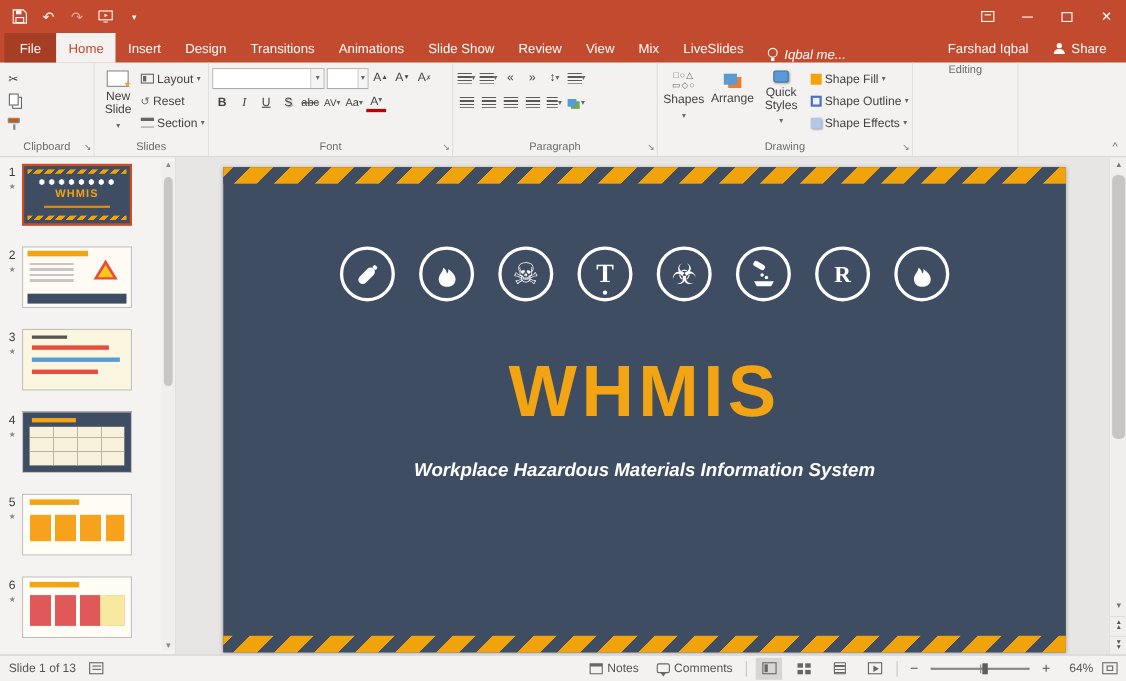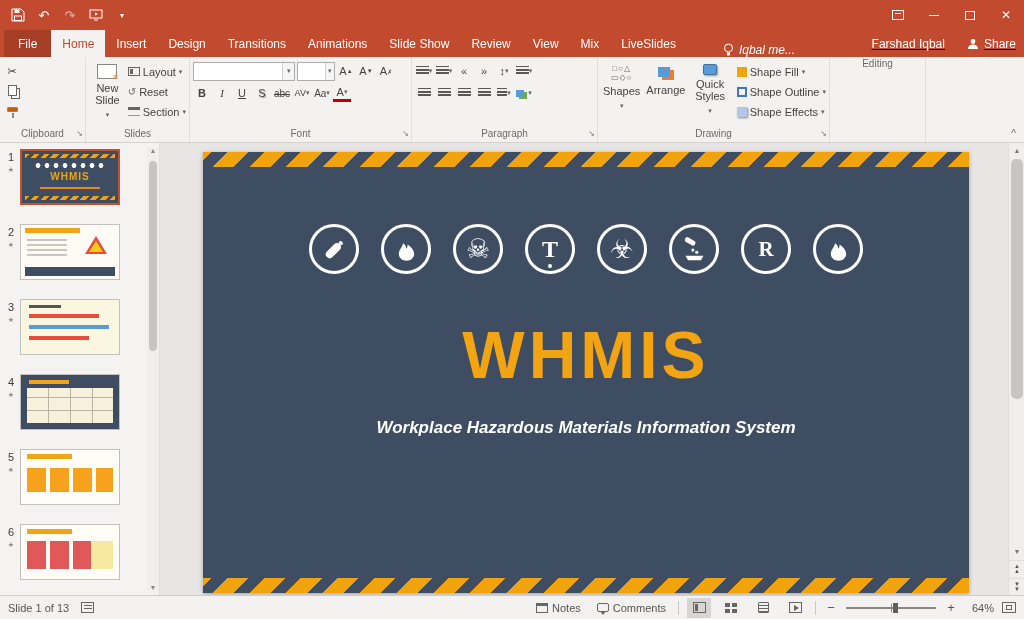--- a/index.html
+++ b/index.html
@@ -17,27 +17,27 @@
   .qat .disabled{ opacity:.55; }
   .tb-title{ position:absolute; left:0; right:0; text-align:center; font-size:12px; pointer-events:none; }
   .tb-right{ position:absolute; right:0; top:0; height:30px; display:flex; }
   .wbtn{ width:36px; height:30px; display:flex; align-items:center; justify-content:center; font-size:12px; color:#fff; }
   .ic-maxbox{ width:10px; height:9px; border:1px solid #fff; display:inline-block; }
   .ic-minline{ width:10px; height:1px; background:#fff; display:inline-block; }
   .ic-ribbonopts{ width:12px; height:10px; border:1px solid #fff; position:relative; display:inline-block; }
   .ic-ribbonopts::after{ content:""; position:absolute; left:2px; top:2px; width:6px; height:0; border-bottom:1px solid #fff; }
 
   
-  .tabsrow{ position:absolute; top:30px; left:0; right:0; height:27px; background:var(--ppt-red); display:flex; align-items:flex-end;gap:26px; }
+  .tabsrow{ position:absolute; top:30px; left:0; right:0; height:27px; background:var(--ppt-red); display:flex; align-items:flex-end; }
   #tabs{ display:flex; height:27px; align-items:stretch; padding-left:4px; }
   .tab{ display:flex; align-items:center; padding:0 11px; font-size:12px; color:#fff; cursor:default; white-space:nowrap; }
   .tab.filetab{ background:var(--ppt-red-dark); padding:0 14px; }
   .tab.active{ background:var(--ribbon-bg); color:var(--ppt-red); }
   .tellme{ display:flex; align-items:center; gap:5px; padding:0 10px; font-size:12px; color:#fff; font-style:italic; }
-  .tr-right{ position:absolute; right:0; top:0; height:27px; display:flex; align-items:center; gap:14px; padding-right:0;text-decoration:underline; }
+  .tr-right{ position:absolute; right:0; top:0; height:27px; display:flex; align-items:center; gap:14px; padding-right:10px; }
   .account{ font-size:12px; color:#fff; }
   .sharebtn{ display:flex; align-items:center; gap:5px; font-size:12px; color:#fff; padding:3px 8px; }
 
   
   .ribbon{ position:absolute; top:57px; left:0; right:0; height:86px; background:var(--ribbon-bg); border-bottom:1px solid #D4D2D0; display:flex; }
   .rgroup{ height:85px; border-right:1px solid var(--ribbon-border); display:flex; flex-direction:column; position:relative; flex:0 0 auto; }
   .gbody{ flex:1; display:flex; padding:3px 3px 0; gap:2px; }
   .glabel{ height:15px; font-size:10px; color:#6B6B6B; text-align:center; position:relative; line-height:13px; }
   .launcher{ position:absolute; right:2px; bottom:2px; font-size:8px; color:#777; cursor:default; }
   .bigbtn{ display:flex; flex-direction:column; align-items:center; justify-content:flex-start; font-size:11px; color:var(--txt); padding-top:4px; gap:3px; text-align:center; line-height:12px; }

